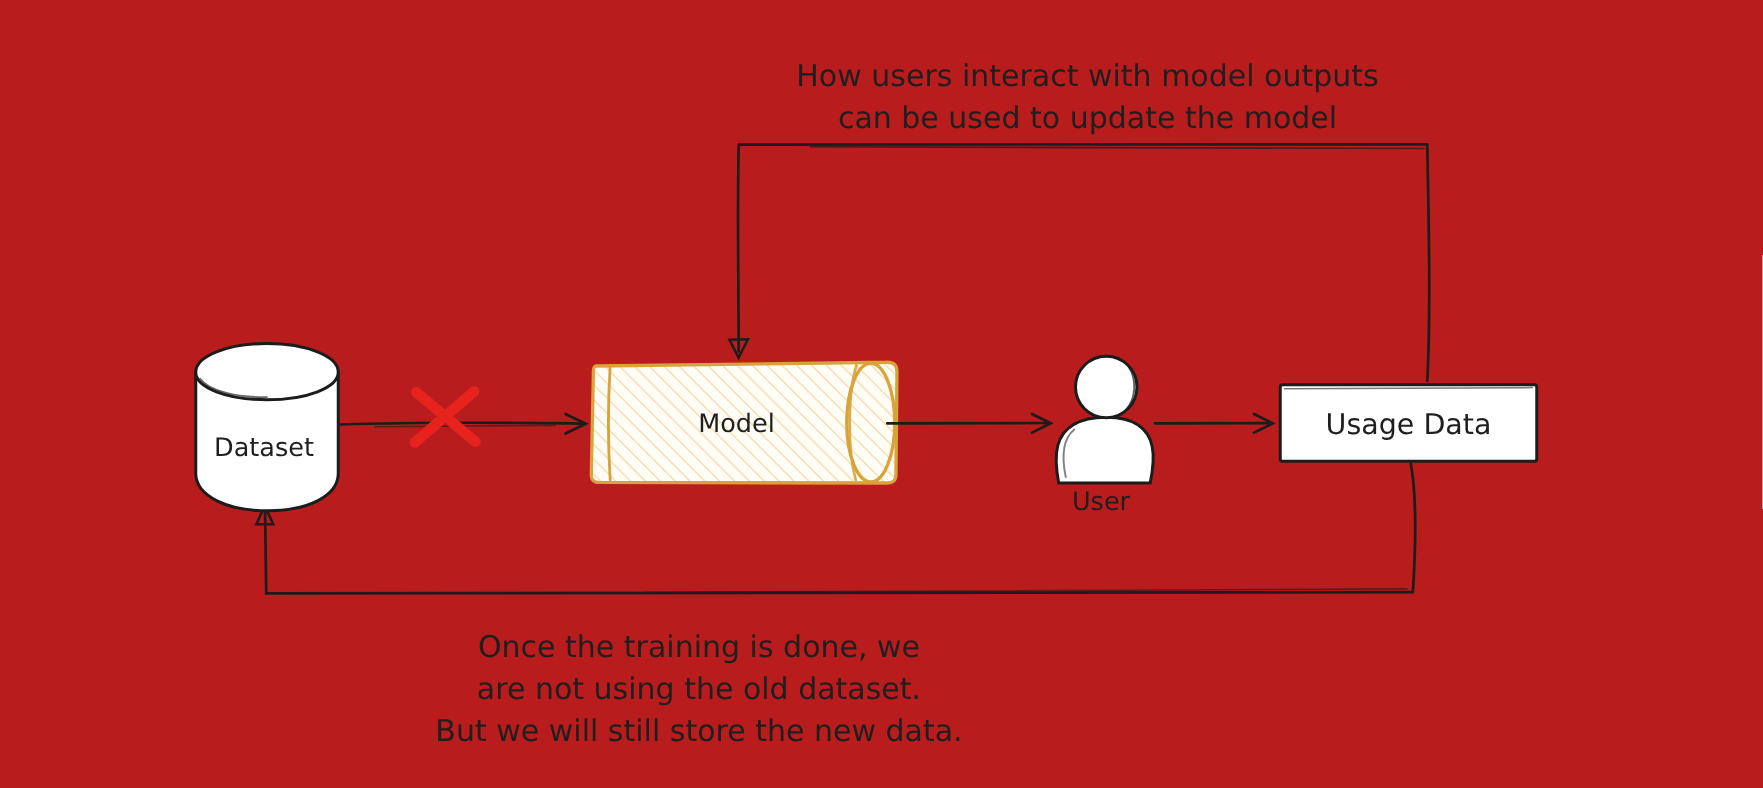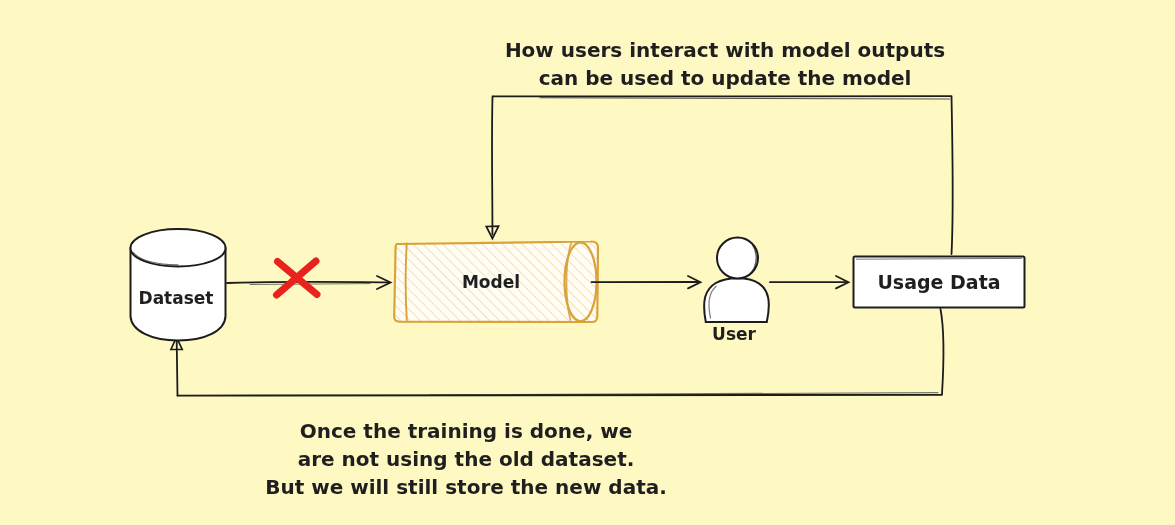--- a/index.html
+++ b/index.html
@@ -1,22 +1,21 @@
 <!DOCTYPE html>
 <html><head>
 <meta charset="utf-8">
 <style>
   html,body{margin:0;padding:0;background:#ffffff;}
   .stage{
     position:relative;
     width:1175px;height:525px;
-    background:#fef9c3;
+    background:#b91c1c;
     overflow:hidden;
     font-family:"DejaVu Sans", sans-serif;
-    font-weight:bold;
   }
   svg{display:block;}
   .hand{
     font-family:"DejaVu Sans", sans-serif;
     fill:#1f1f1f;
   }
   .annot{font-size:20px;}
   .nodelabel{font-size:17px;}
   .biglabel{font-size:19px;}
 </style>

